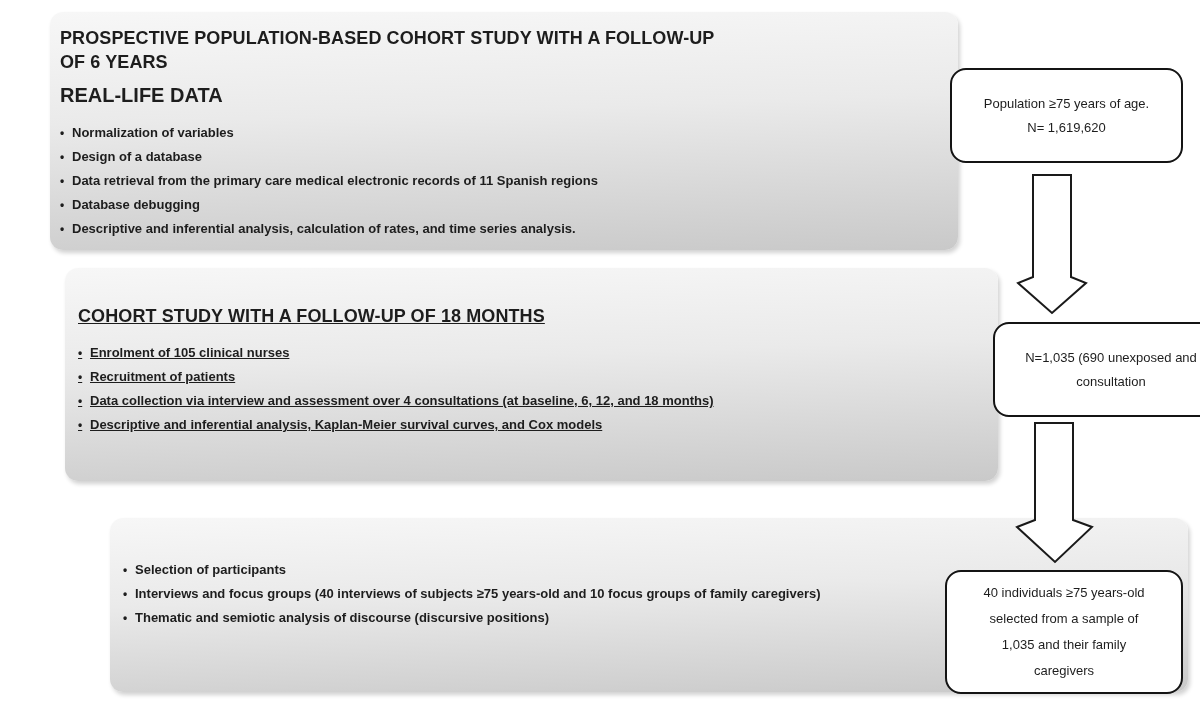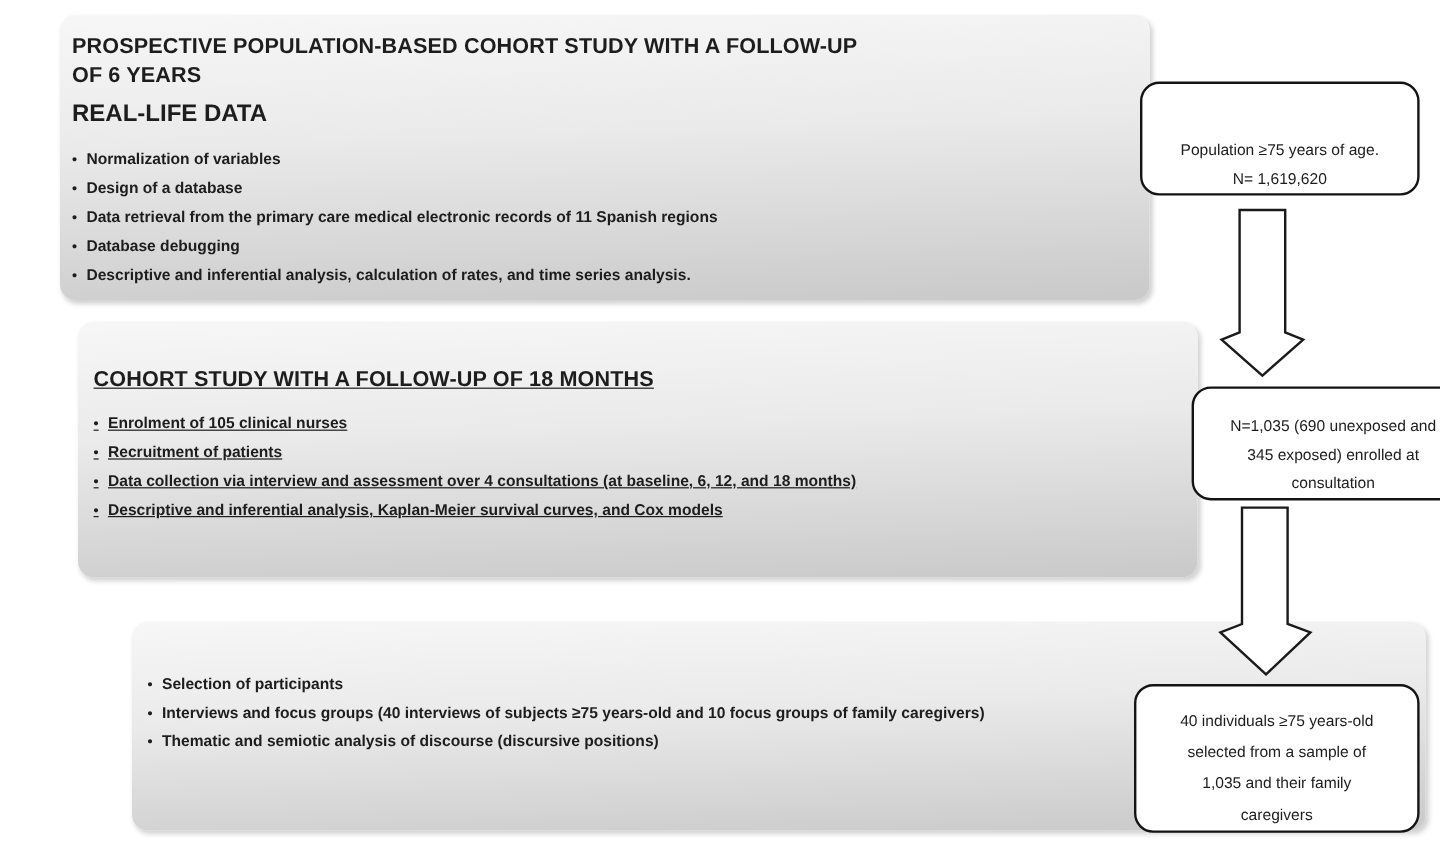--- a/index.html
+++ b/index.html
@@ -43,21 +43,21 @@
 
   
   .callout {
     position: absolute;
     background: #ffffff;
     border: 2px solid #141414;
     border-radius: 16px;
     display: flex;
     flex-direction: column;
     align-items: center;
-    justify-content: flex-end;
+    justify-content: center;
     text-align: center;
     font-size: 13px;
     z-index: 3;
     box-sizing: border-box;
   }
   .calloutA { left: 950px; top: 68px;  width: 233px; height: 95px; }
   .calloutB { left: 949px; top: 322px; width: 236px; height: 95px; margin-left: 44px; }
   .calloutC { left: 945px; top: 570px; width: 238px; height: 124px; border-radius: 16px; }
   .callout .callout-line { line-height: 24px; white-space: nowrap; }
   .calloutC .callout-line { line-height: 26px; }
@@ -143,21 +143,20 @@
     <polygon points="1035,423 1073,423 1073,520 1092,527 1055,562 1017,527 1035,520"></polygon>
   </svg>
 
   <div class="callout calloutA">
       <div class="callout-line">Population ≥75 years of age.</div>
       <div class="callout-line">N= 1,619,620</div>
     </div>
 
   <div class="callout calloutB">
       <div class="callout-line">N=1,035 (690 unexposed and</div>
-      <div class="callout-line">345 exposed) enrolled at</div>
       <div class="callout-line">consultation</div>
     </div>
 
   <div class="callout calloutC">
       <div class="callout-line">40 individuals ≥75 years-old</div>
       <div class="callout-line">selected from a sample of</div>
       <div class="callout-line">1,035 and their family</div>
       <div class="callout-line">caregivers</div>
     </div>
 

